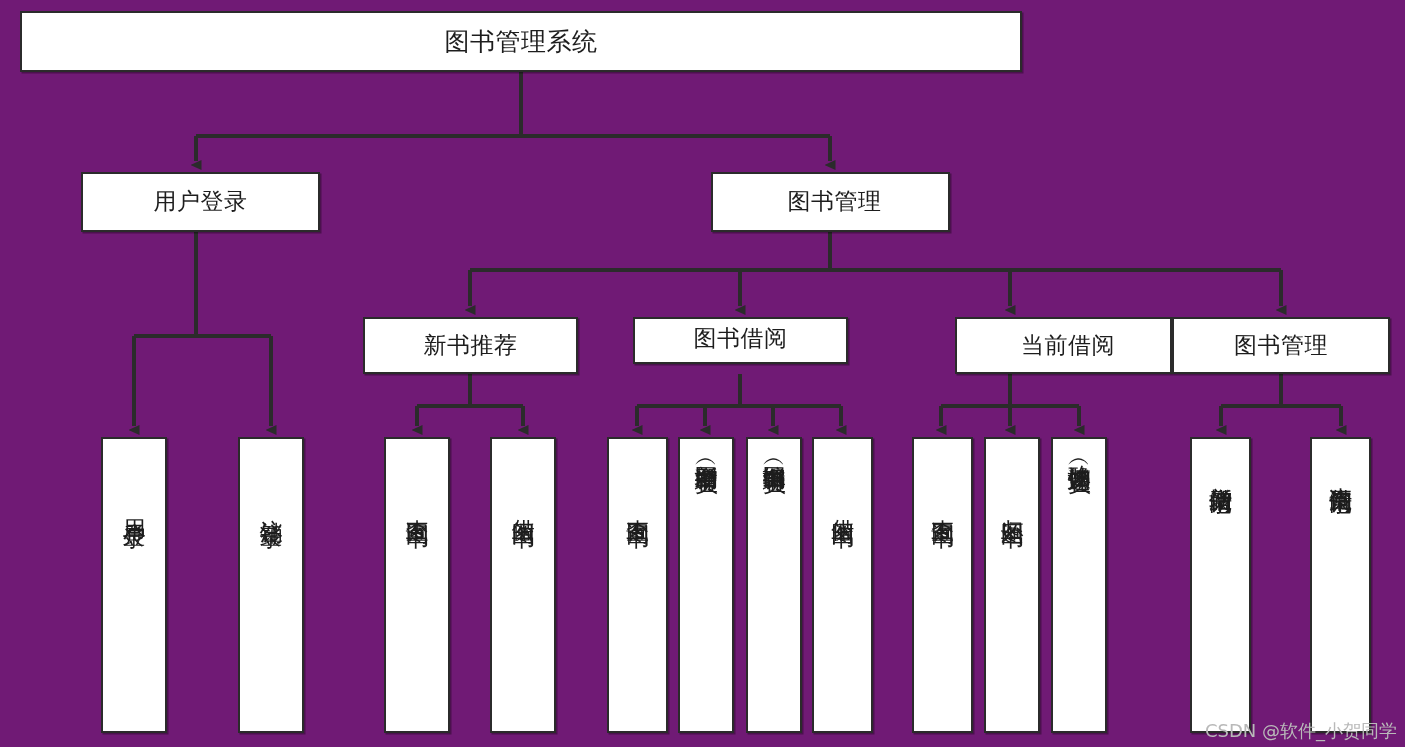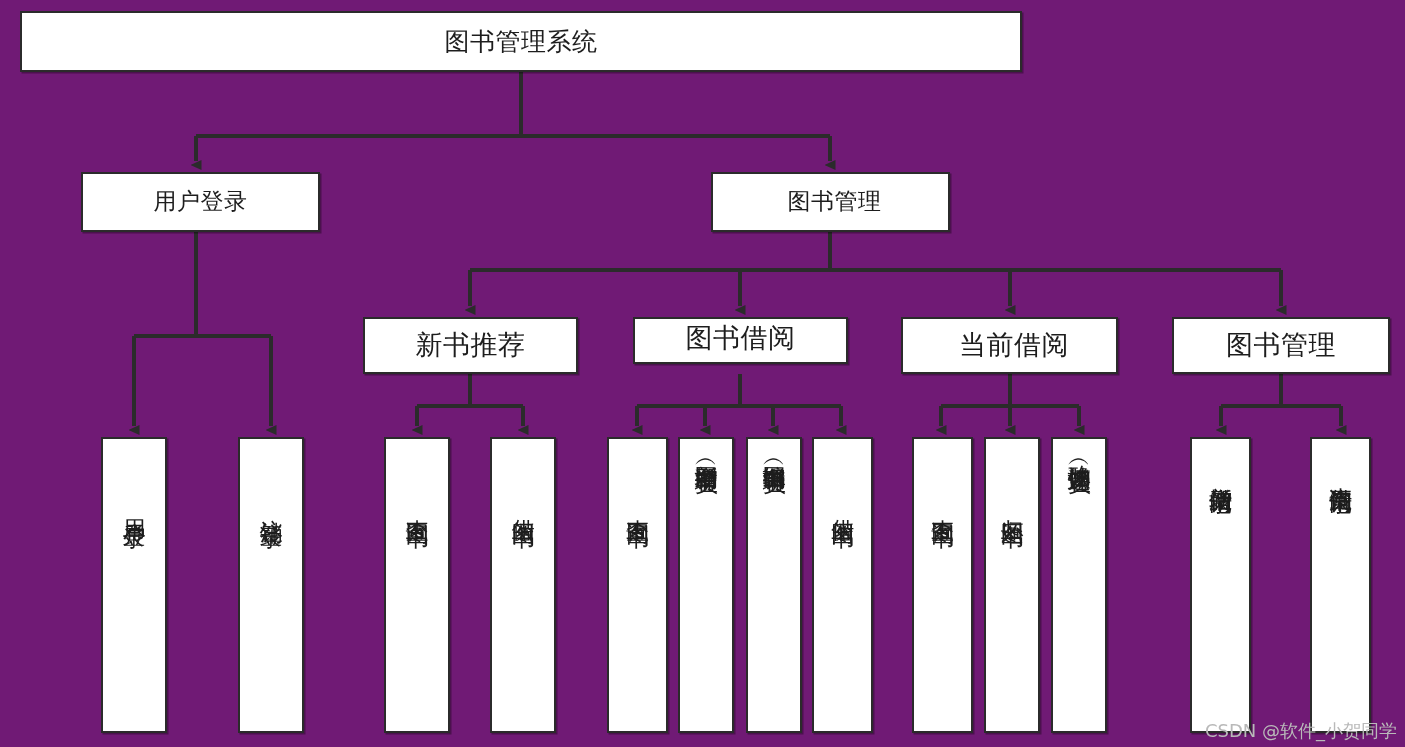--- a/index.html
+++ b/index.html
@@ -45,21 +45,21 @@
   .node .label {
     display: block;
     line-height: 1.12;
     letter-spacing: 0.5px;
   }
 
   
   .node.h { }
   .node.root .label { font-size: 25px; }
   .node.lvl2 .label { font-size: 23px; }
-  .node.lvl3 .label { font-size: 27px; }
+  .node.lvl3 .label { font-size: 23px; }
 
   
   .node.leaf {
     align-items: flex-start;
     justify-content: center;
     padding-top: 6px;
     border-width: 2.5px;
   }
   .node.leaf .label {
     writing-mode: vertical-rl;
@@ -150,21 +150,21 @@
   <div class="node h lvl2" style="left:711px; top:172px; width:239px; height:60px;padding-left:8px;">
     <span class="label">图书管理</span>
   </div>
 
   <div class="node h lvl3" style="left:363px; top:317px; width:215px; height:57px;">
     <span class="label">新书推荐</span>
   </div>
   <div class="node h lvl3" style="left:633px; top:317px; width:215px; height:47px;font-family:Liberation Mono, monospace;">
     <span class="label">图书借阅</span>
   </div>
-  <div class="node h lvl3" style="left:901px; top:317px; width:217px; height:57px;padding-left:9px;">
+  <div class="node h lvl3" style="left:955px; top:317px; width:217px; height:57px;padding-left:9px;">
     <span class="label">当前借阅</span>
   </div>
   <div class="node h lvl3" style="left:1172px; top:317px; width:218px; height:57px;">
     <span class="label">图书管理</span>
   </div>
 
   <div class="node leaf" style="left:101px; top:437px; width:66px; height:296px;">
     <span class="label" style="margin-top:56px;">用户登录</span>
   </div>
   <div class="node leaf" style="left:238px; top:437px; width:66px; height:296px;">

